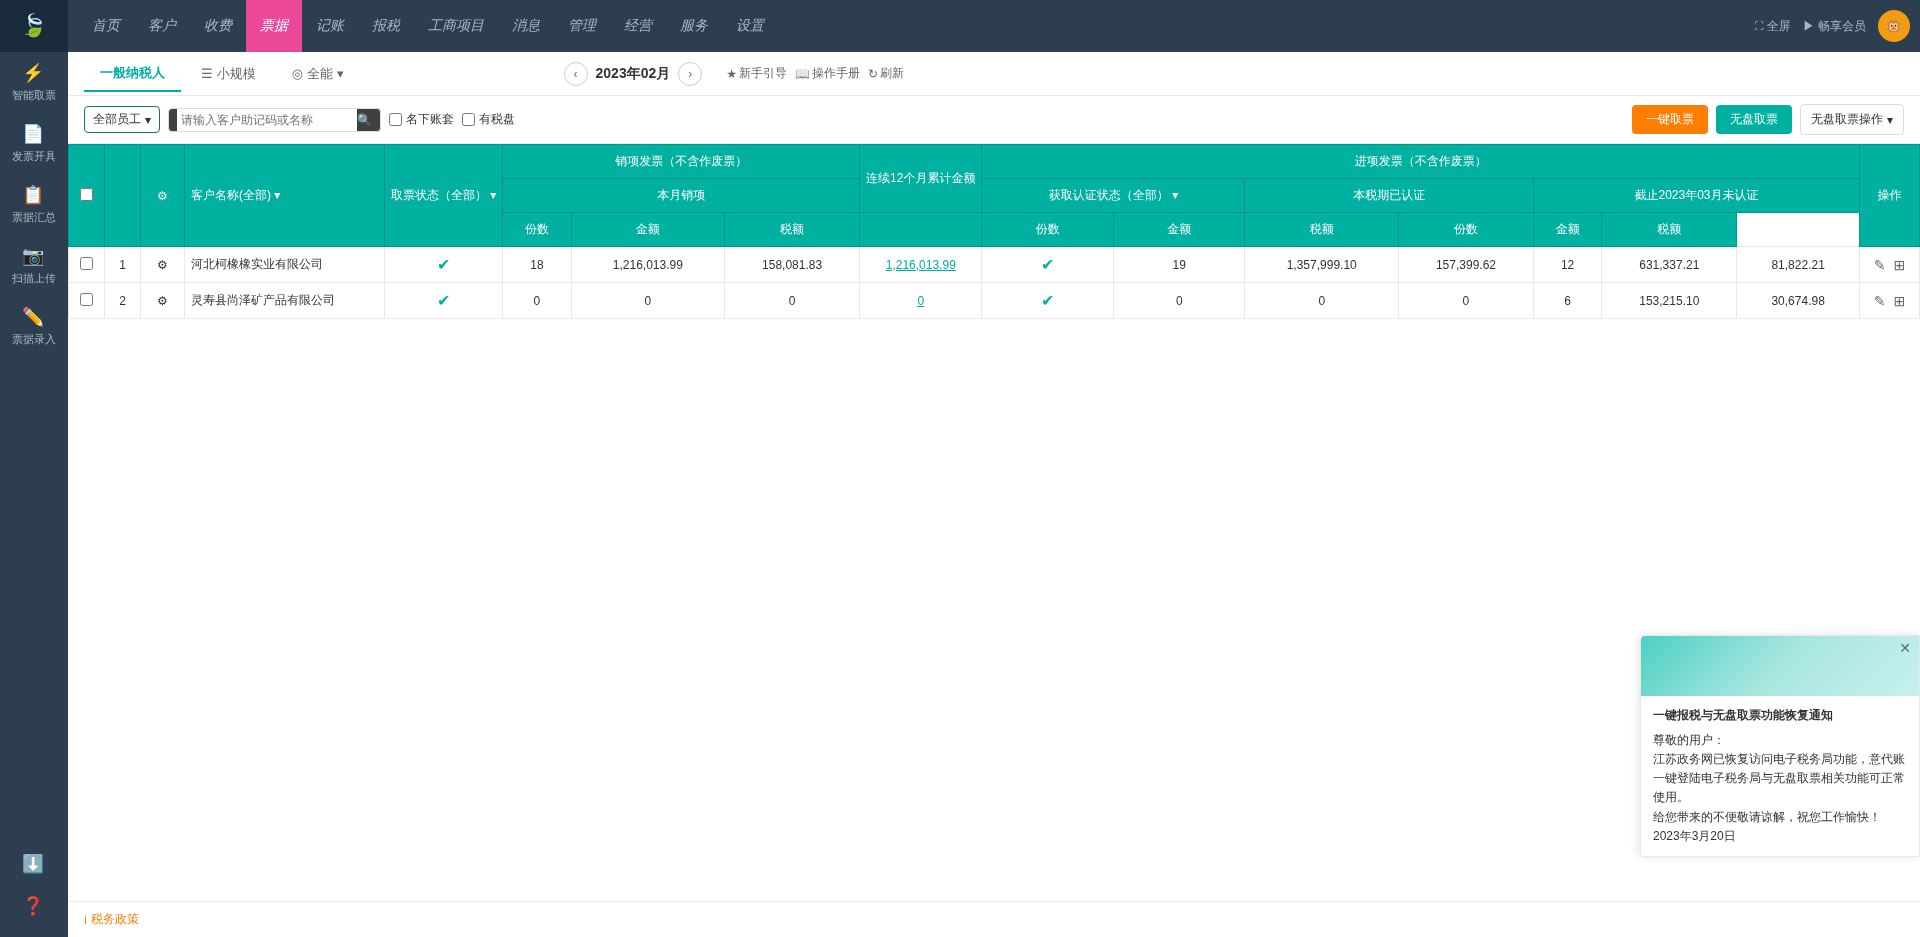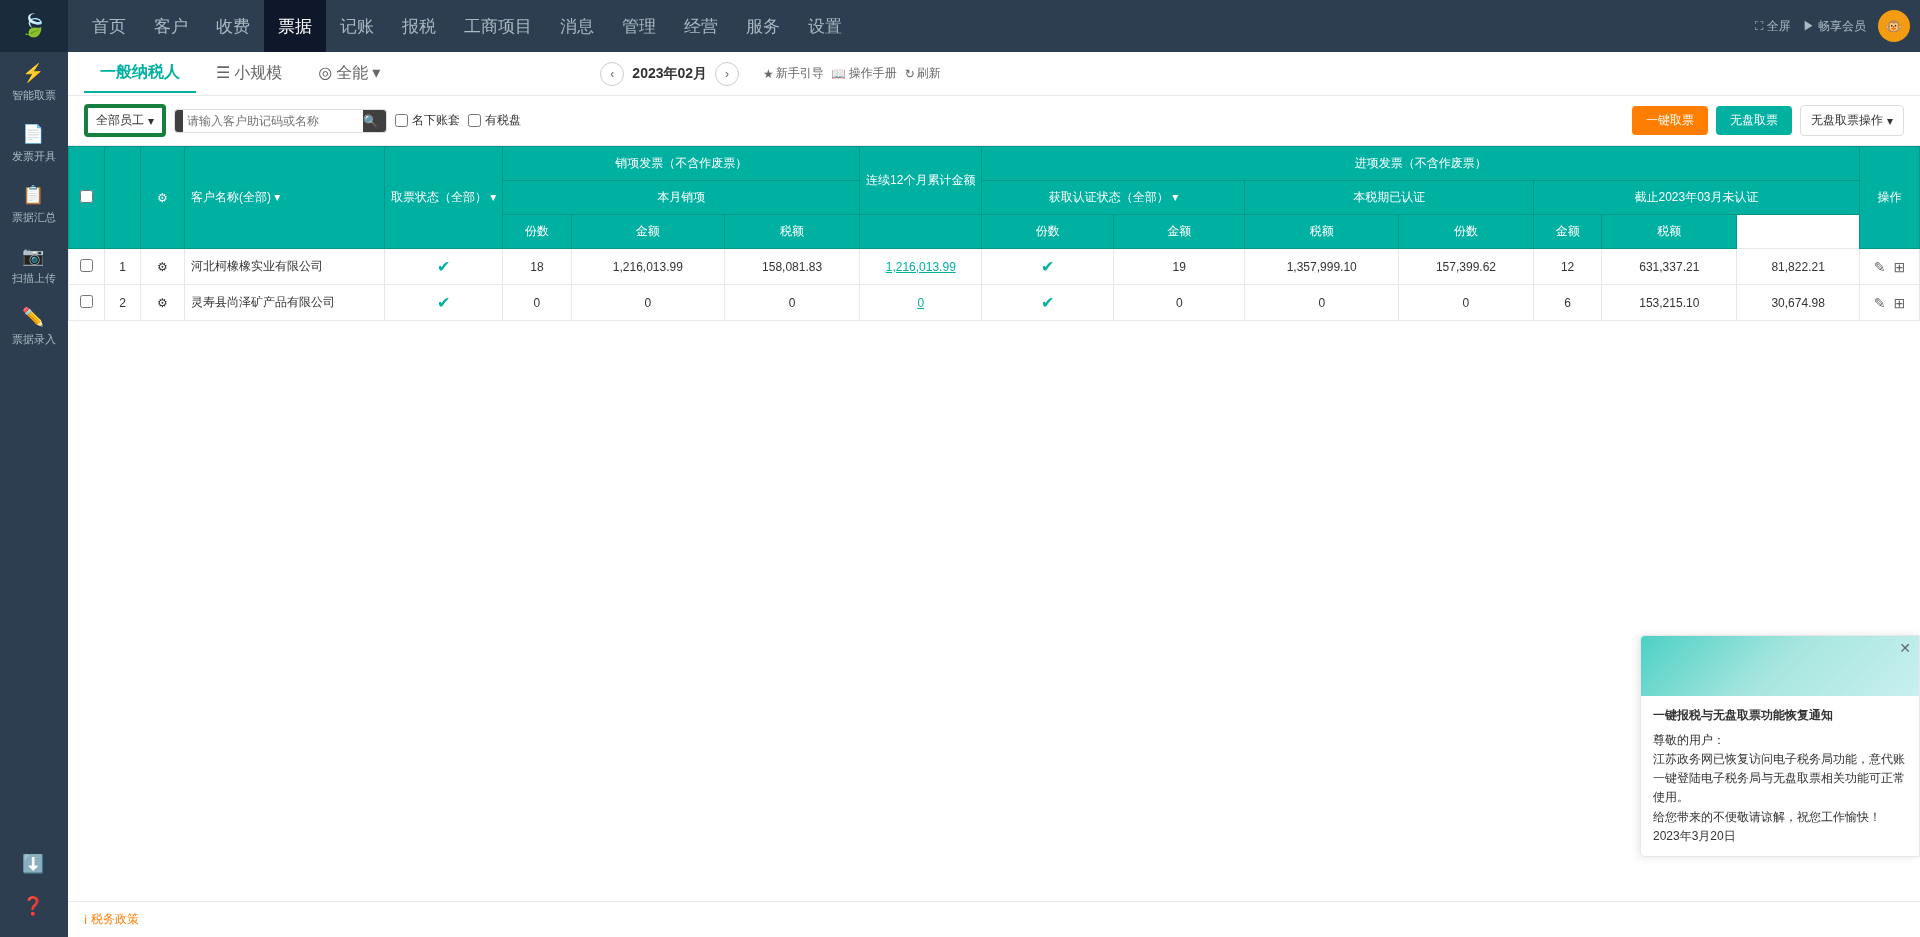--- a/index.html
+++ b/index.html
@@ -64,24 +64,25 @@
       padding: 0 10px;
       flex-shrink: 0;
     }
     .topnav-item {
       color: #aab8c2;
       padding: 0 14px;
       height: 52px;
       display: flex;
       align-items: center;
       cursor: pointer;
-      font-size: 17px;
+      font-size: 14px;
+      font-style: italic;
     }
     .topnav-item.active {
-      background: #0f172a;
+      background: #ec4899;
       color: #fff;
     }
     .topnav-right {
       margin-left: auto;
       display: flex;
       align-items: center;
       gap: 12px;
       color: #aab8c2;
       font-size: 12px;
     }
@@ -112,24 +113,24 @@
       align-items: center;
       padding: 0 16px;
       height: 44px;
       flex-shrink: 0;
       gap: 4px;
     }
     .tab-item {
       padding: 8px 16px;
       cursor: pointer;
       color: #666;
-      font-size: 16px;
+      font-size: 13px;
       border-radius: 4px 4px 0 0;
       display: flex;
-      align-items: flex-start;
+      align-items: center;
       gap: 4px;
     }
     .tab-item.active {
       color: #00b0a0;
       border-bottom: 2px solid #00b0a0;
       font-weight: bold;
     }
     .nav-arrow {
       width: 24px; height: 24px;
       border-radius: 50%;
@@ -163,21 +164,21 @@
     .toolbar {
       background: #fff;
       padding: 8px 16px;
       display: flex;
       align-items: center;
       gap: 8px;
       flex-shrink: 0;
       border-bottom: 1px solid #e8e8e8;
     }
     .toolbar-select {
-      border: 4px solid #15803d;
+      border: 1px solid #15803d;
       border-radius: 4px;
       padding: 4px 8px;
       font-size: 12px;
       color: #333;
       background: #fff;
       cursor: pointer;
       display: flex;
       align-items: center;
       gap: 4px;
     }

